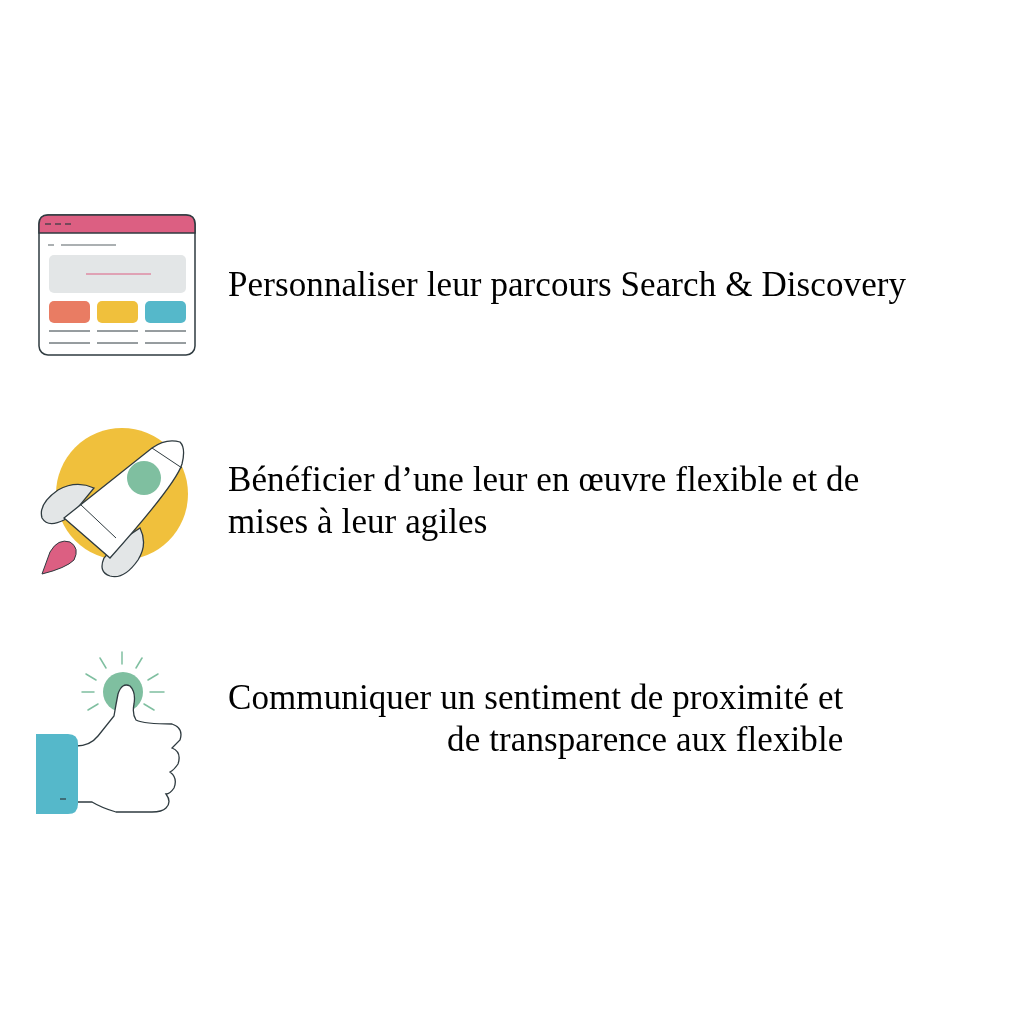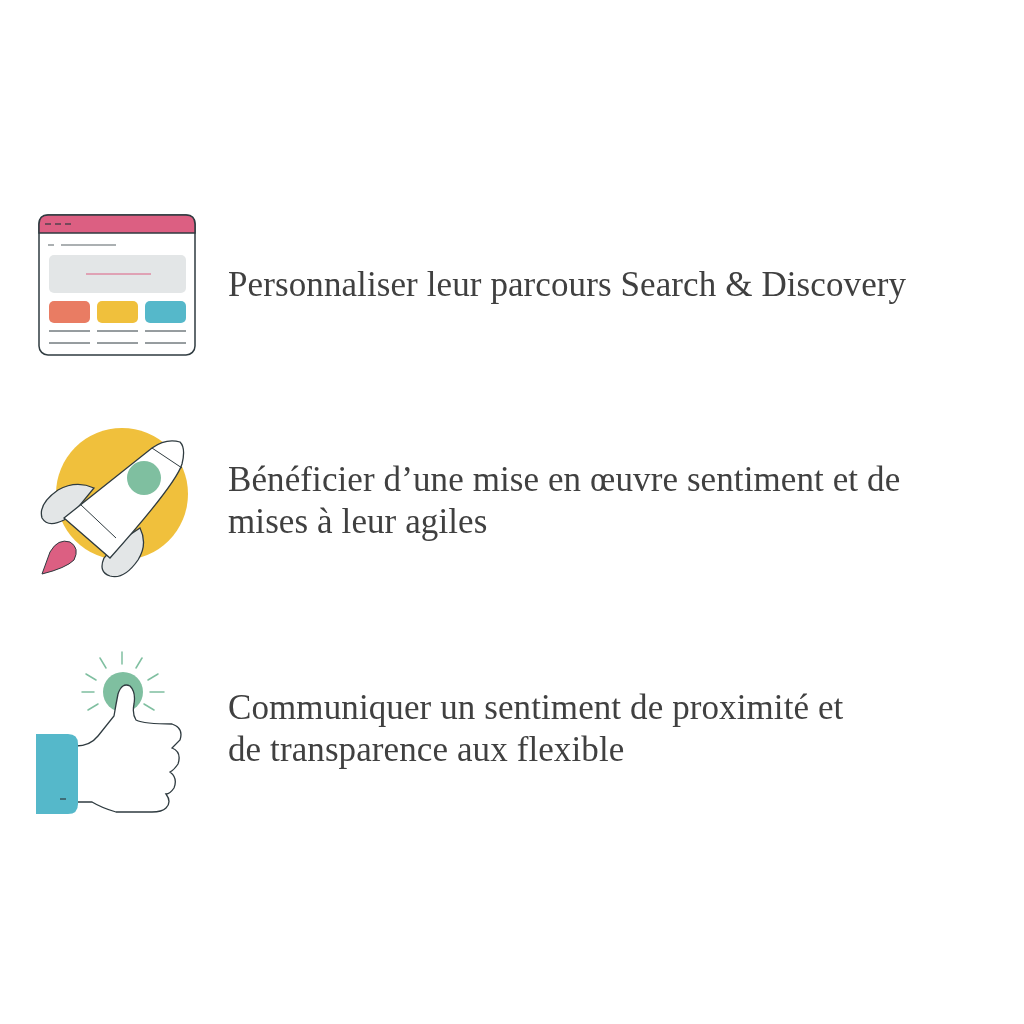--- a/index.html
+++ b/index.html
@@ -23,35 +23,35 @@
     .feature .icon {
       position: absolute;
       left: 36px;
     }
     .feature .text {
       position: absolute;
       left: 228px;
       font-family: "Liberation Serif", "DejaVu Serif", serif;
       font-size: 35px;
       line-height: 42px;
-      color: #404040;
+      color: #000000;
       letter-spacing: 0.1px;
       white-space: nowrap;
     }
     #f1 { top: 210px; }
     #f1 .icon { top: 2px; width: 164px; height: 148px; }
     #f1 .text { top: 54px; }
 
     #f2 { top: 428px; }
     #f2 .icon { top: 0; width: 156px; height: 152px; }
     #f2 .text { top: 31px; }
 
     #f3 { top: 648px; }
     #f3 .icon { top: 0; width: 150px; height: 166px; }
-    #f3 .text { top: 39px; }
+    #f3 .text { top: 29px; text-align: right; }
   </style>
 </head>
 <body>
 
 <div class="feature" id="f1">
   <svg class="icon" viewBox="0 0 164 148" xmlns="http://www.w3.org/2000/svg">
 
     <rect x="3" y="3" width="156" height="140" rx="9" ry="9" fill="#ffffff" stroke="#2f3b40" stroke-width="1.5"></rect>
 
     <path d="M3 21 L3 12 Q3 3 12 3 L150 3 Q159 3 159 12 L159 21 Z" fill="#dc5f82" stroke="#2f3b40" stroke-width="1.5"></path>
@@ -92,21 +92,21 @@
 
     <path d="M104 100 Q112 116 102 132 Q88 152 74 148 Q62 144 68 130 L80 116 Z" fill="#e3e6e7" stroke="#2f3b40" stroke-width="1.3"></path>
 
     <path d="M28 90 L116 20 Q130 10 144 14 Q150 20 146 36 Q140 56 74 130 Z" fill="#ffffff" stroke="#2f3b40" stroke-width="1.3"></path>
     <line x1="116" y1="20" x2="146" y2="40" stroke="#2f3b40" stroke-width="1"></line>
     <line x1="44" y1="76" x2="80" y2="110" stroke="#2f3b40" stroke-width="1"></line>
 
     <circle cx="108" cy="50" r="17" fill="#7fbfa0"></circle>
   </svg>
   <div class="text">
-    <div>Bénéficier d’une mise en œuvre sentiment et de</div>
+    <div>Bénéficier d’une leur en œuvre flexible et de</div>
     <div>mises à leur agiles</div>
   </div>
 </div>
 
 <div class="feature" id="f3">
   <svg class="icon" viewBox="0 0 150 166" xmlns="http://www.w3.org/2000/svg">
 
     <g stroke="#7fbfa0" stroke-width="1.5" stroke-linecap="round">
       <line x1="86" y1="4" x2="86" y2="16"></line>
       <line x1="64" y1="10" x2="70" y2="20"></line>

